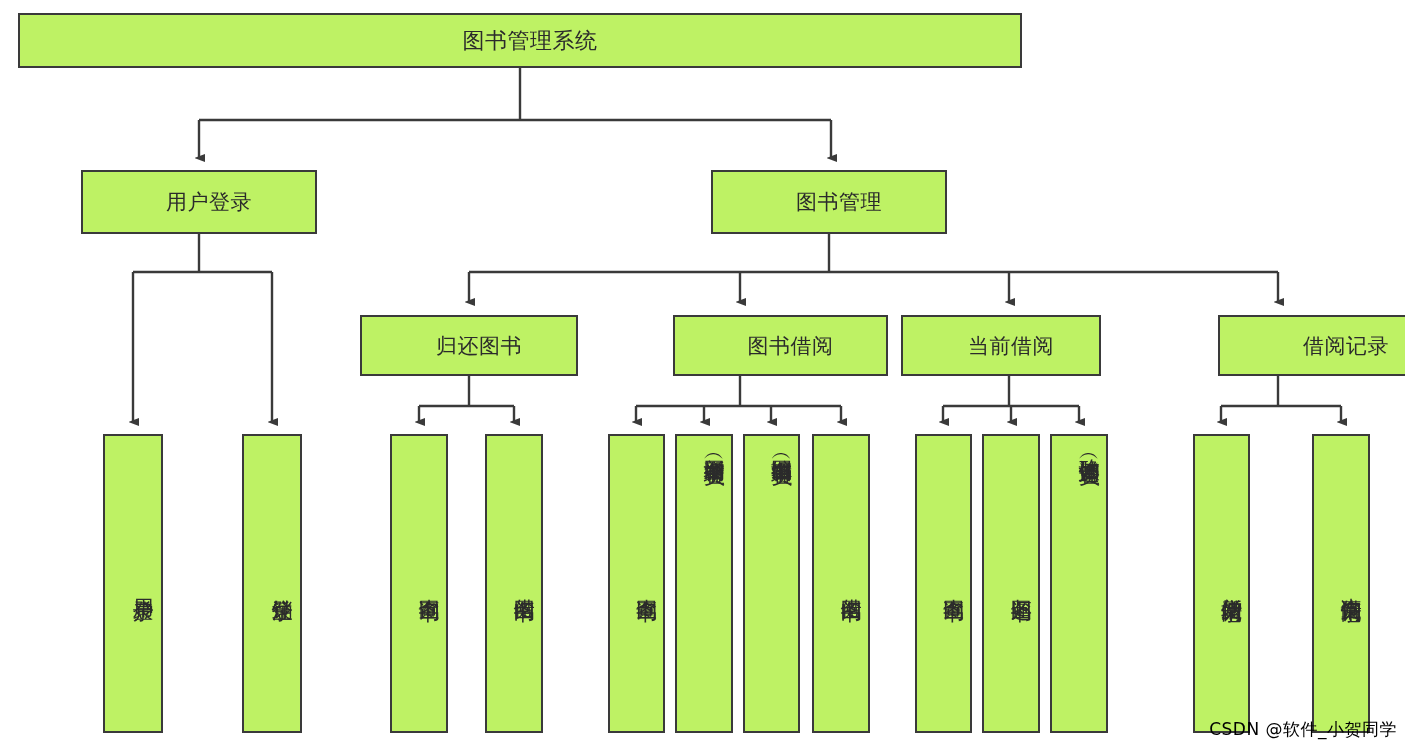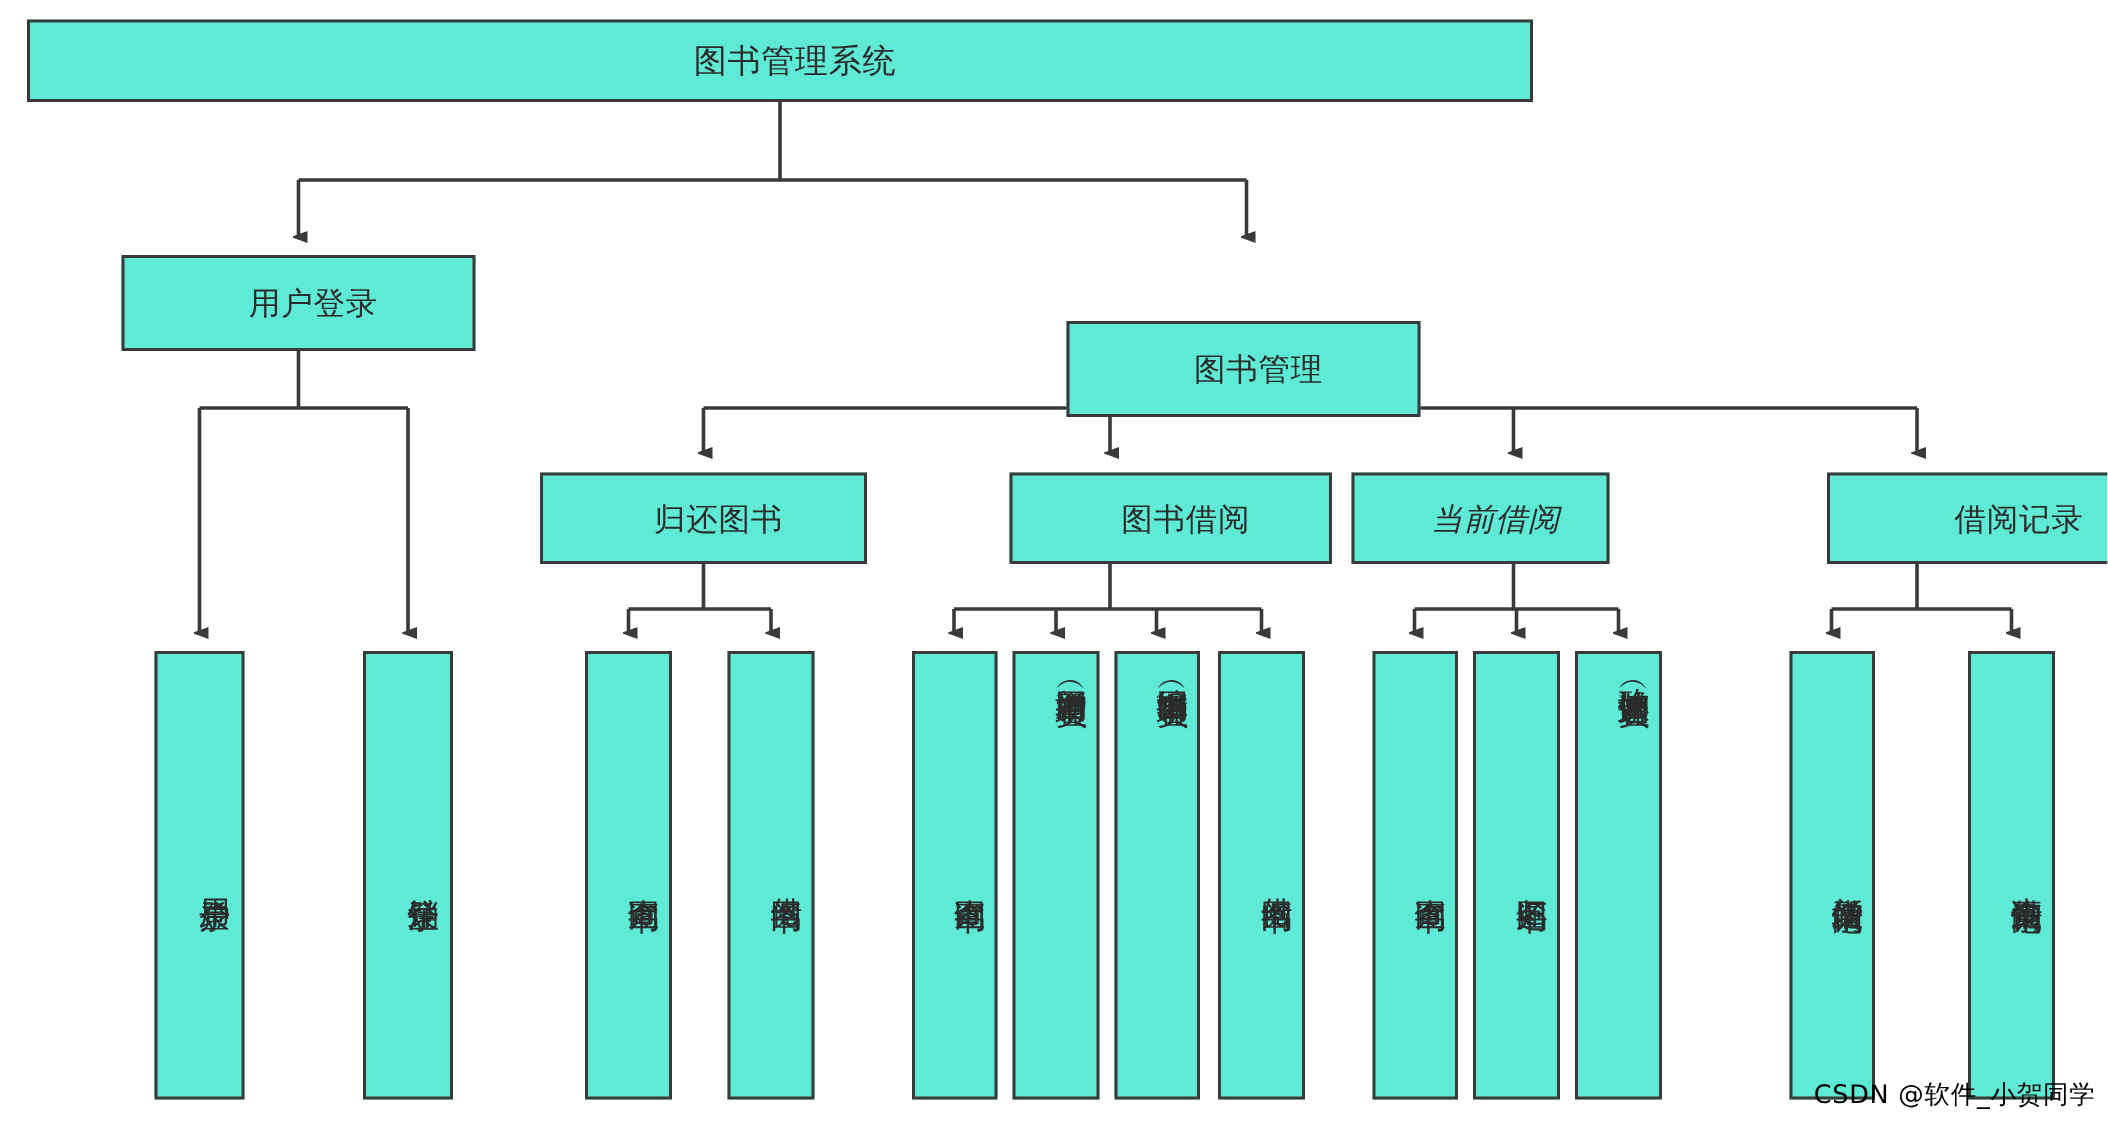--- a/index.html
+++ b/index.html
@@ -22,21 +22,21 @@
     left: 0;
     top: 0;
     width: 1405px;
     height: 747px;
     pointer-events: none;
   }
   .node {
     position: absolute;
     box-sizing: border-box;
     border: 2px solid #3a3a3a;
-    background: #5eead4;
+    background: #bef264;
     display: flex;
     align-items: center;
     justify-content: center;
     color: #2b2b2b;
     padding-left: 20px;
   }
   .node-h {
     font-size: 21px;
     letter-spacing: 0.5px;
     white-space: nowrap;
@@ -133,33 +133,33 @@
   </svg>
 
   <div class="node node-h node-root" style="left:18px; top:13px; width:1004px; height:55px;">
     <span>图书管理系统</span>
   </div>
 
   <div class="node node-h" style="left:81px; top:170px; width:236px; height:64px;">
     <span>用户登录</span>
   </div>
 
-  <div class="node node-h" style="left:711px; top:170px; width:236px; height:64px;margin-top:44px;">
+  <div class="node node-h" style="left:711px; top:170px; width:236px; height:64px;">
     <span>图书管理</span>
   </div>
 
   <div class="node node-h" style="left:360px; top:315px; width:218px; height:61px;">
     <span>归还图书</span>
   </div>
 
   <div class="node node-h" style="left:633px; top:315px; width:215px; height:61px;margin-left:40px;">
     <span>图书借阅</span>
   </div>
 
-  <div class="node node-h" style="left:901px; top:315px; width:172px; height:61px;font-style:italic;">
+  <div class="node node-h" style="left:901px; top:315px; width:200px; height:61px;">
     <span>当前借阅</span>
   </div>
 
   <div class="node node-h" style="left:1218px; top:315px; width:236px; height:61px;">
     <span>借阅记录</span>
   </div>
 
   <div class="node node-v mid" style="left:103px; top:434px; width:60px; height:299px;">
     <span class="vtext center">用户登录</span>
   </div>

